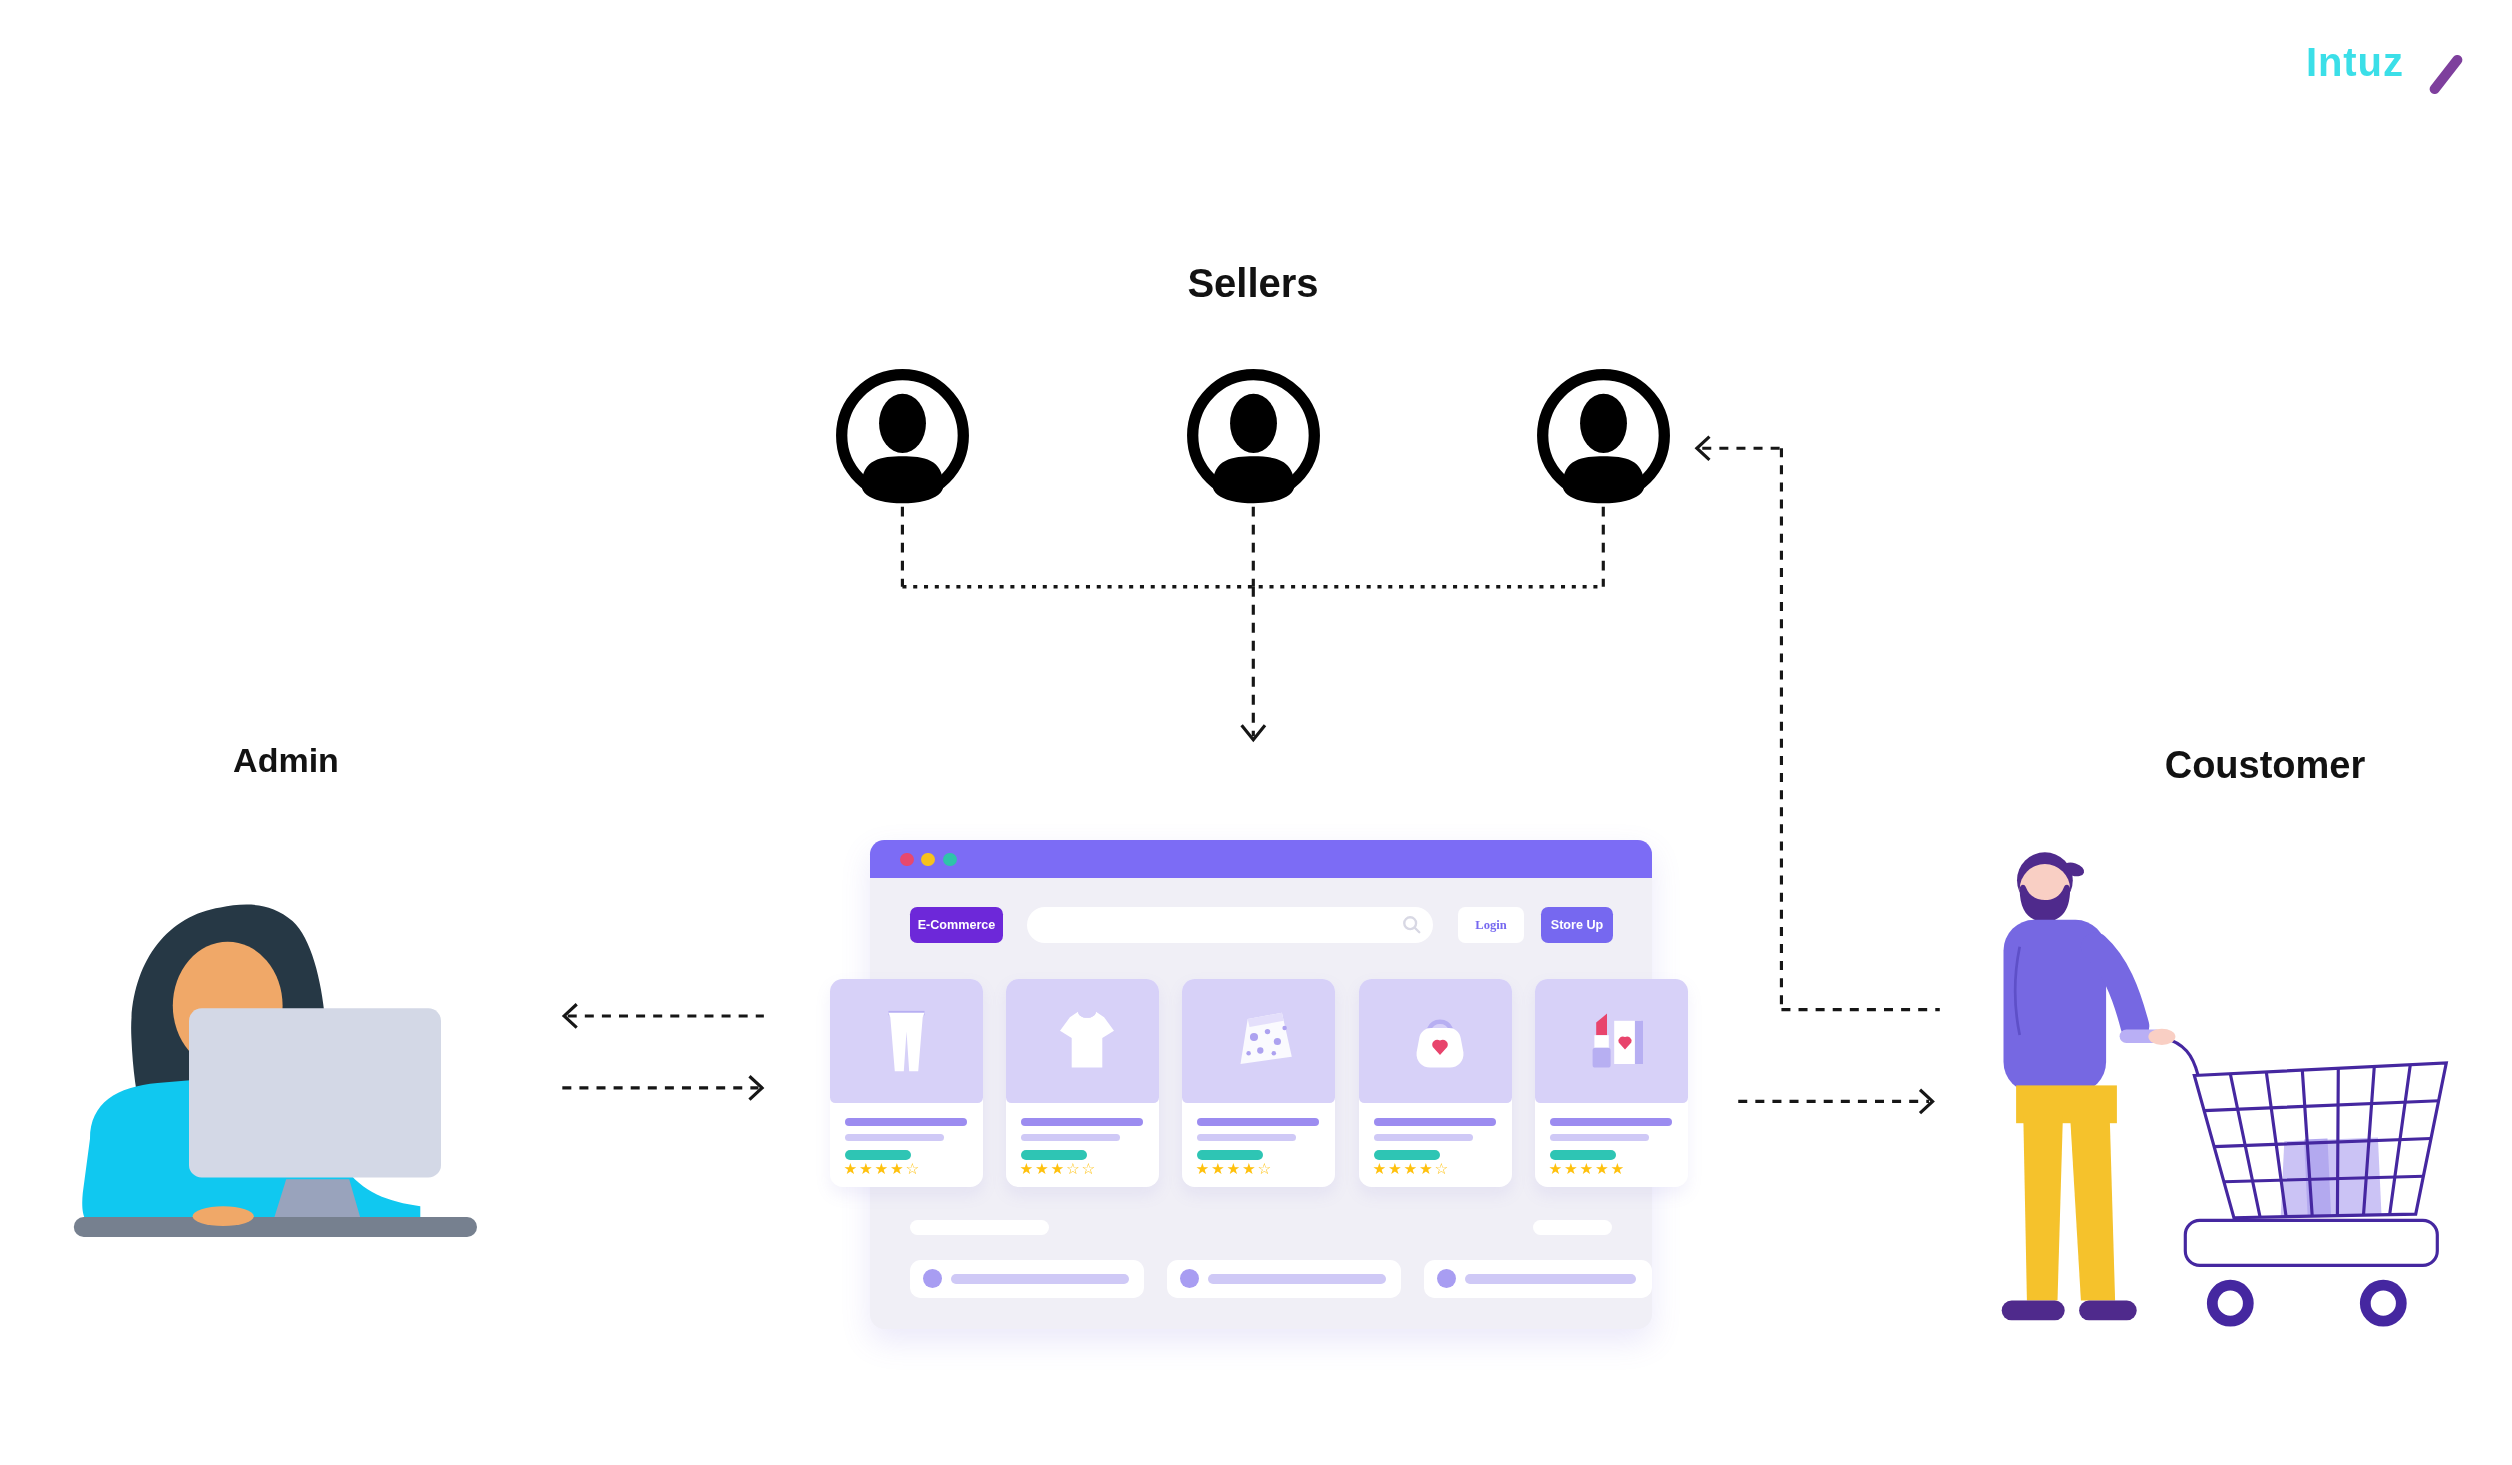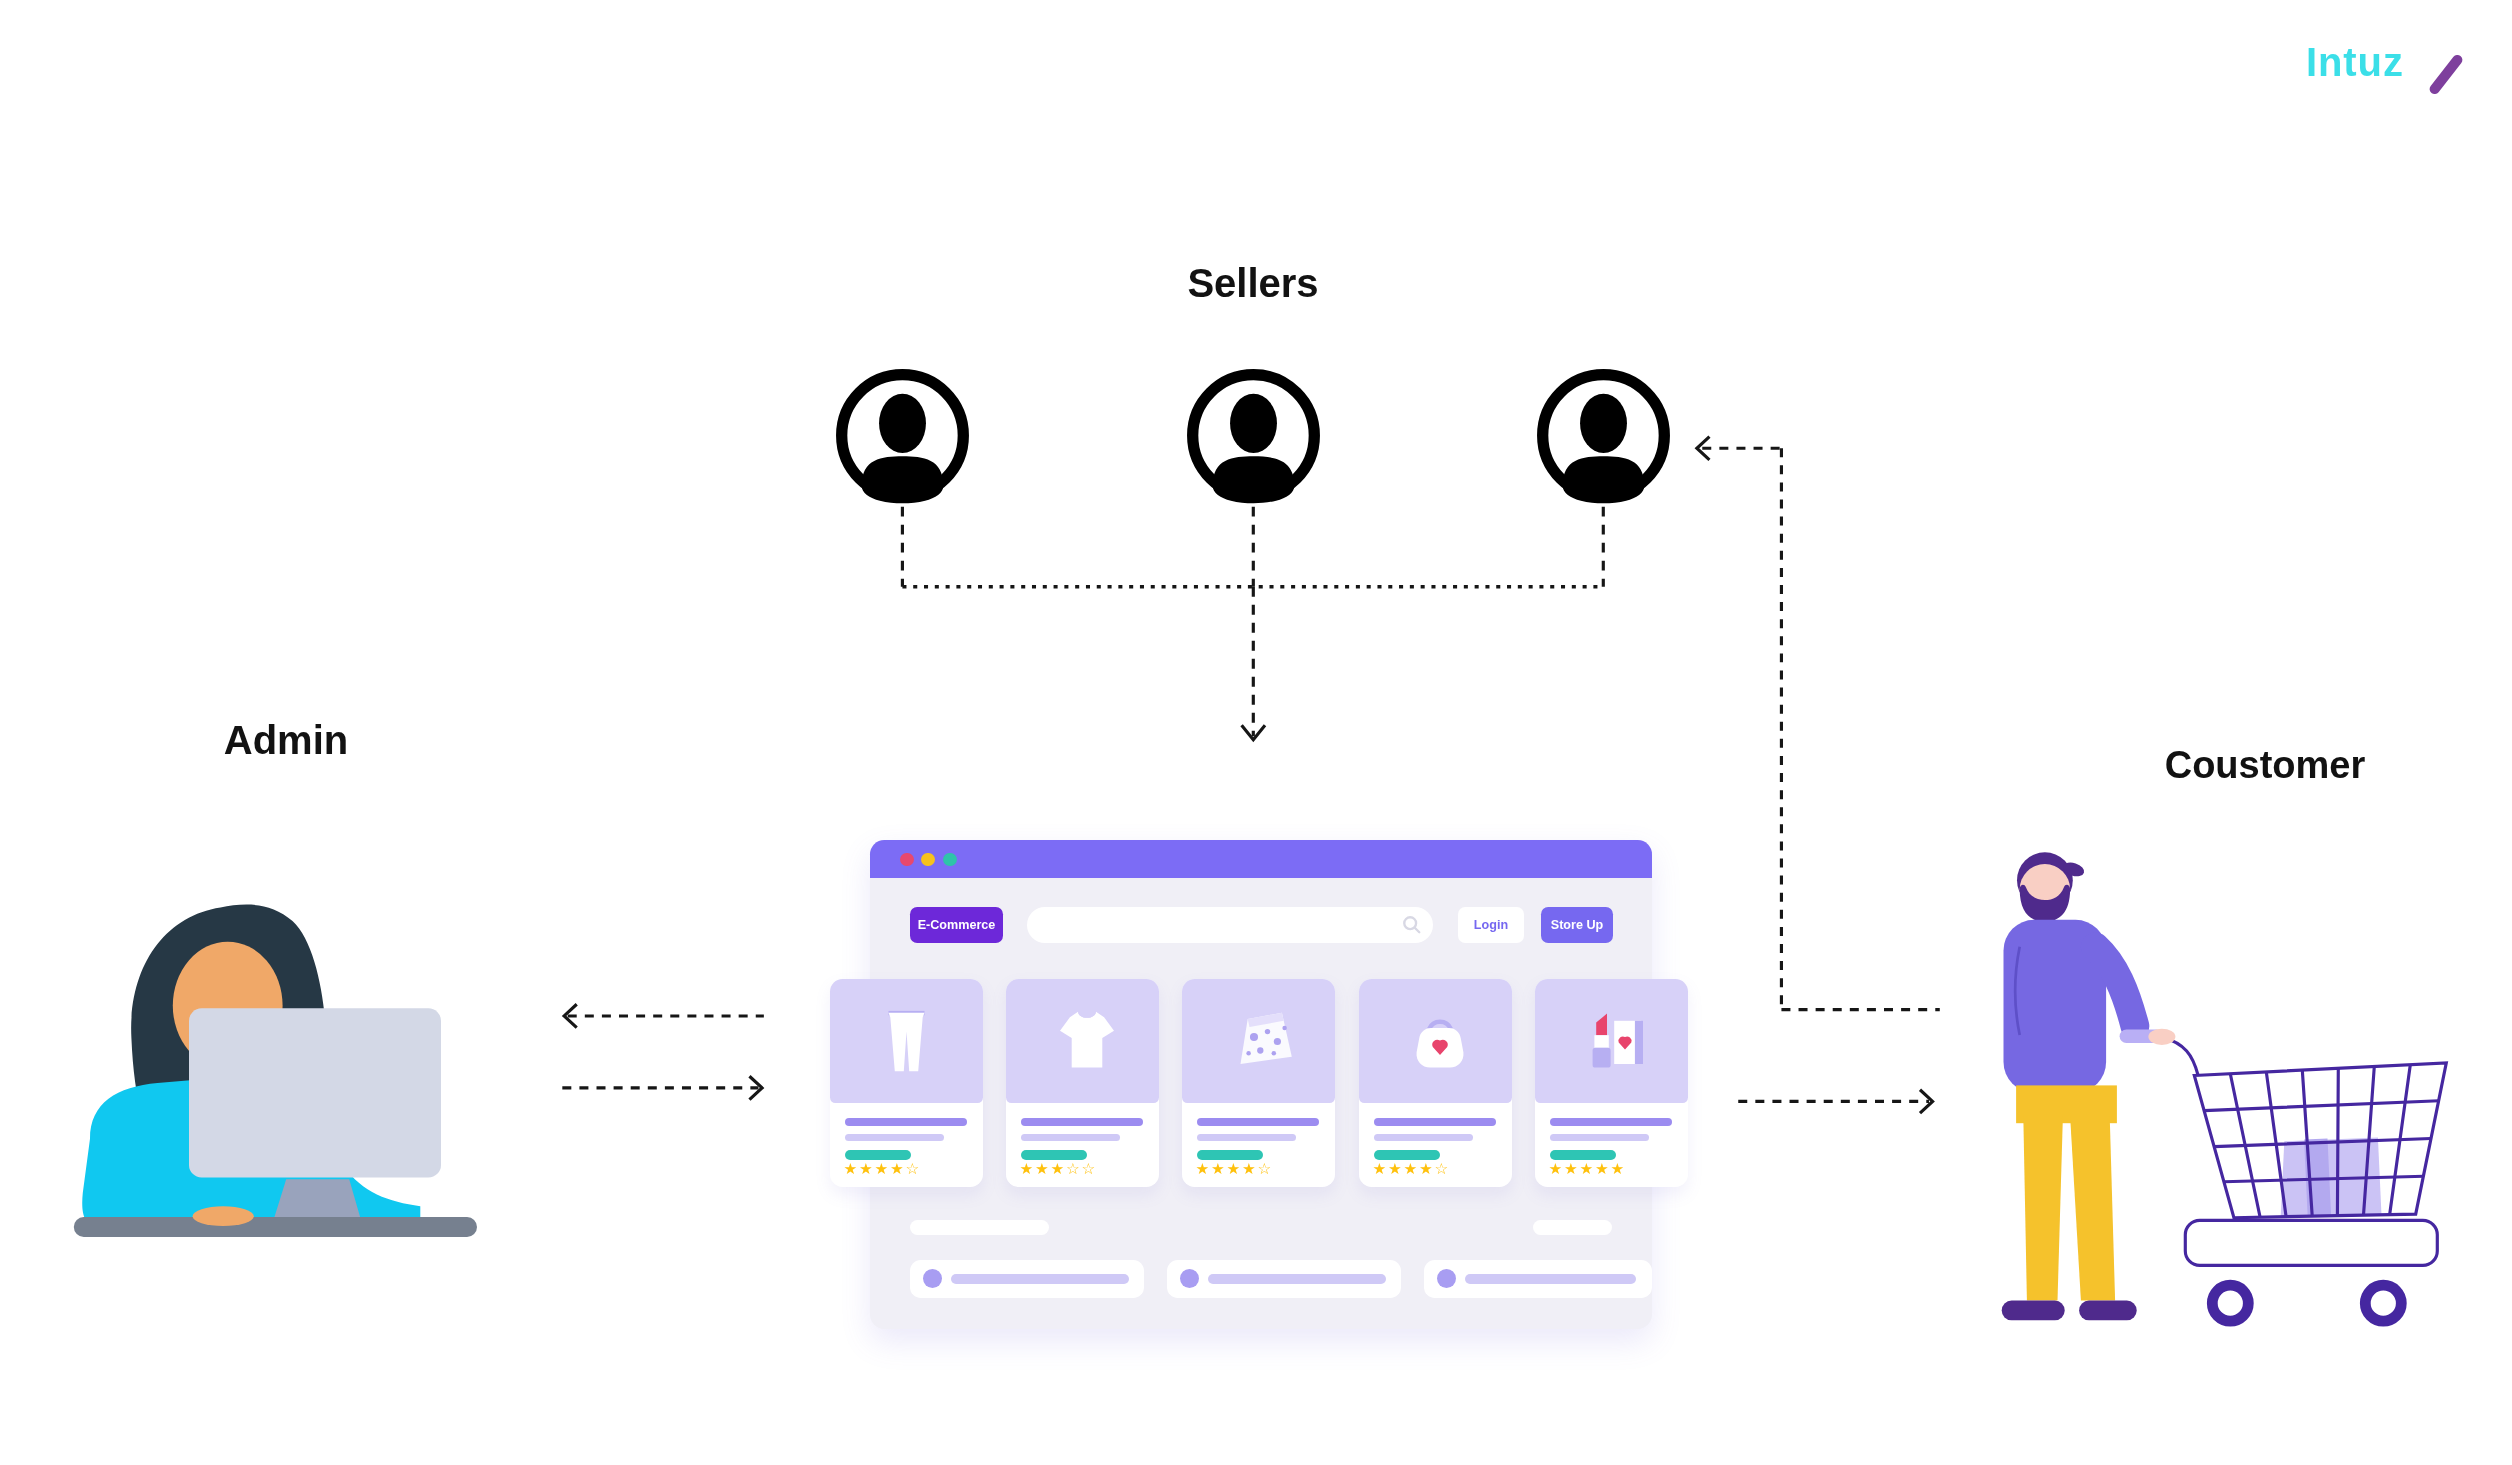--- a/index.html
+++ b/index.html
@@ -3,21 +3,21 @@
 <meta charset="utf-8">
 <title>Multi-Vendor marketplace</title>
 <style>
   html,body{margin:0;padding:0;background:#ffffff;}
   body{font-family:"Liberation Sans","DejaVu Sans",sans-serif;}
   #stage{position:relative;width:2512px;height:1466px;background:#ffffff;overflow:hidden;}
   .abs{position:absolute;}
   .label{position:absolute;font-weight:800;color:#121212;text-align:center;}
   #main-title{left:738px;top:113px;width:1044px;font-size:76px;letter-spacing:-1.8px;}
   #sellers-label{left:1152px;top:261px;width:202px;font-size:40px;}
-  #admin-label{left:196px;top:718px;width:180px;font-size:40px;}
+  #admin-label{left:196px;top:741px;width:180px;font-size:34px;}
   #customer-label{left:2155px;top:720px;width:220px;font-size:38px;margin-top:24px;}
   #store-label{left:1062px;top:1377px;width:378px;font-size:40px;}
 
   
   #logo{left:2306px;top:40px;width:162px;height:58px;}
   #logo .logo-text{font-size:40px;font-weight:800;color:#3BDFE8;letter-spacing:0.9px;}
   #logo .z-accent{position:absolute;left:135px;top:10.8px;width:10px;height:47px;background:#7E3F9D;border-radius:5.4px;transform:rotate(38deg);}
 
   
   .seller{position:absolute;width:139px;height:139px;top:366px;}
@@ -28,21 +28,21 @@
   
   #store{left:870px;top:840px;width:782px;height:489px;border-radius:14.4px;background:#F0EFF6;box-shadow:0 12.6px 31px rgba(110,100,220,.14);}
   #store .titlebar{position:absolute;left:0;top:0;width:782px;height:38px;background:#7C6CF5;border-radius:14.4px 14.4px 0 0;}
   #store .dot{position:absolute;top:12.6px;width:13.5px;height:13.5px;border-radius:50%;}
   #store .dot.d0{left:30px;} #store .dot.d1{left:51px;} #store .dot.d2{left:73px;}
   .nav-btn{position:absolute;top:67px;height:36px;border:none;border-radius:7.2px;font-family:inherit;font-size:12.6px;font-weight:700;cursor:pointer;}
   #btn-ecommerce{left:40px;width:93px;background:#6d28d9;color:#ffffff;}
   #search-wrap{position:absolute;left:157px;top:67px;width:406px;height:36px;background:#ffffff;border-radius:18px;}
   #search-input{position:absolute;left:14.4px;top:0;width:351px;height:36px;border:none;outline:none;background:transparent;font-family:inherit;font-size:12.6px;color:#333;}
   #search-wrap svg{position:absolute;right:10.8px;top:8px;}
-  #btn-login{left:588px;width:66px;background:#ffffff;color:#7668F0;}
+  #btn-login{left:588px;width:66px;background:#ffffff;color:#7668F0;font-family:Liberation Serif, serif;}
   #btn-signup{left:671px;width:72px;background:#7668F0;color:#ffffff;}
 
   
   .card{position:absolute;top:979px;width:153px;height:208px;background:#ffffff;border-radius:12.6px;box-shadow:0 7.2px 16px rgba(130,120,220,.10);}
   .card .img{position:absolute;left:0;top:0;width:153px;height:124px;background:#D7D1F8;border-radius:12.6px 12.6px 5.4px 5.4px;display:flex;align-items:center;justify-content:center;}
   .card .bar-title{position:absolute;left:15.3px;top:139px;width:122px;height:8px;border-radius:4.5px;background:#9C8CF0;}
   .card .bar-sub{position:absolute;left:15.3px;top:155px;width:99px;height:7.2px;border-radius:3.6px;background:#CFC9F6;}
   .card .bar-price{position:absolute;left:15.3px;top:171px;width:66px;height:10px;border-radius:5.4px;background:#2EC5B4;}
   .card .stars{position:absolute;left:13.5px;top:181px;font-size:15.3px;letter-spacing:1.8px;color:#FFC10D;}
 

